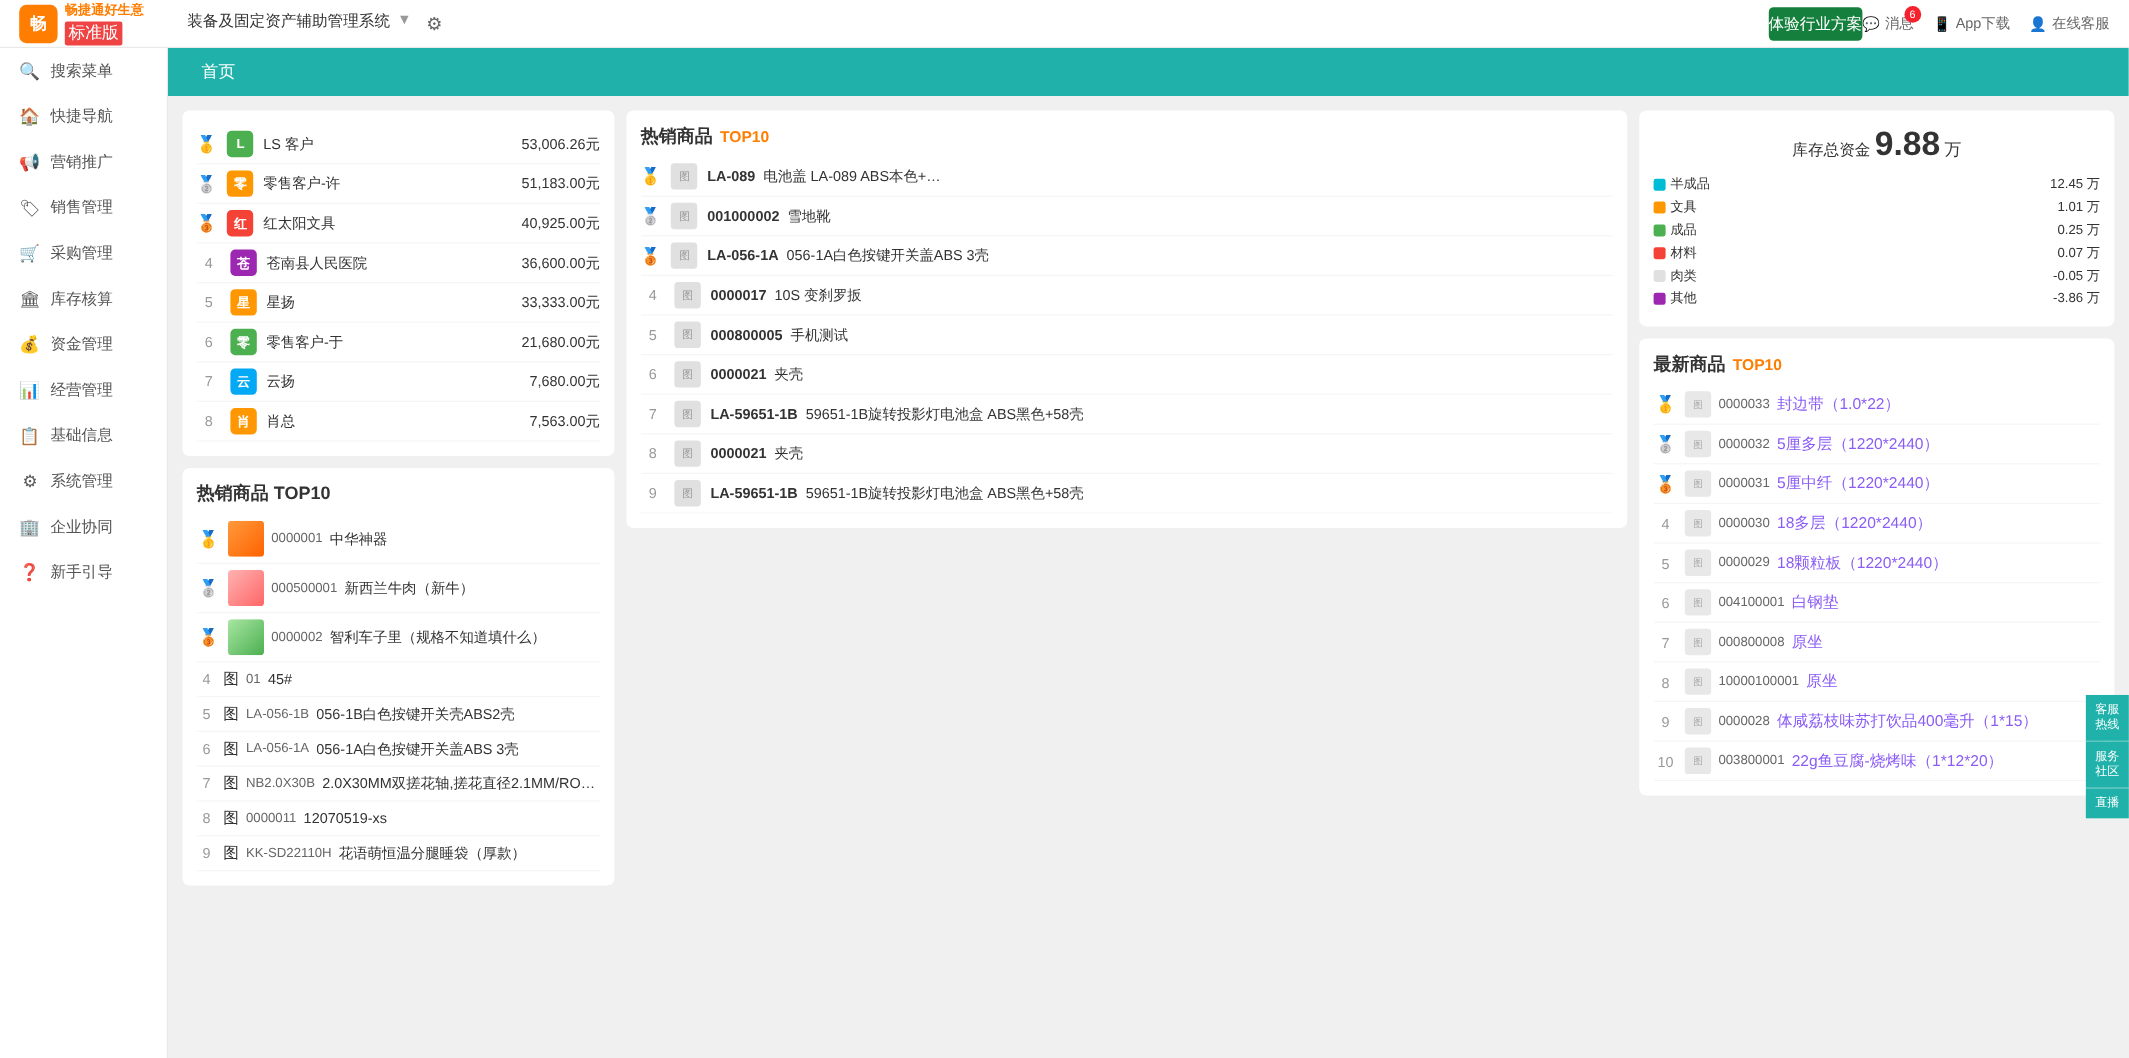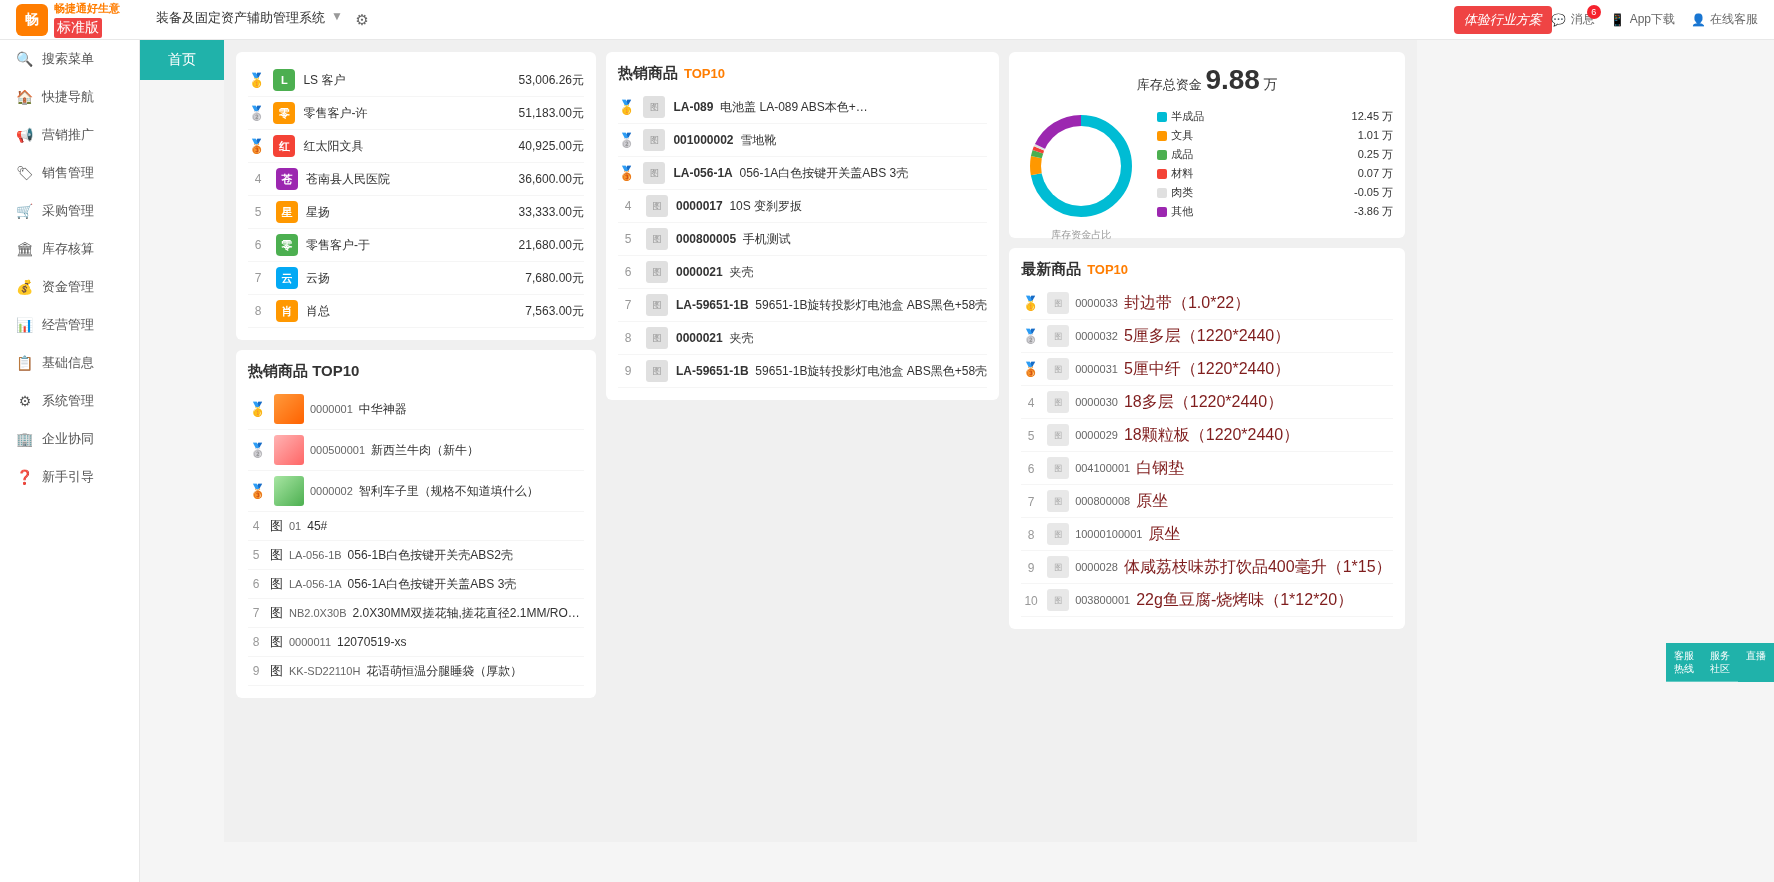--- a/index.html
+++ b/index.html
@@ -7,32 +7,32 @@
 
     
     .topbar { display: flex; align-items: center; height: 40px; background: #fff; border-bottom: 1px solid #e8e8e8; padding: 0 16px; position: fixed; top: 0; left: 0; right: 0; z-index: 100; }
     .topbar-logo { display: flex; align-items: center; width: 140px; }
     .topbar-logo-icon { width: 32px; height: 32px; background: #ff7d00; border-radius: 6px; display: flex; align-items: center; justify-content: center; color: #fff; font-size: 14px; font-weight: bold; margin-right: 6px; }
     .topbar-logo-badge { background: #ef4444; color: #fff; font-size: 14px; padding: 1px 3px; border-radius: 2px; margin-top: 2px; display: inline-block; }
     .topbar-system { display: flex; align-items: flex-start; flex: 1; }
     .topbar-system-name { font-size: 13px; color: #333; margin-right: 6px; }
     .topbar-system-arrow { color: #999; font-size: 12px; margin-right: 8px; }
     .topbar-system-gear { width: 22px; height: 22px; display: flex; align-items: center; justify-content: center; color: #666; font-size: 15px; cursor: pointer; }
-    .topbar-trial-btn { background: #ef4444; color: #fff; border: none; border-radius: 4px; padding: 5px 10px; font-size: 13px; cursor: pointer; font-style: italic; }
+    .topbar-trial-btn { background: #15803d; color: #fff; border: none; border-radius: 4px; padding: 5px 0; font-size: 13px; cursor: pointer; }
     .topbar-actions { display: flex; align-items: center; gap: 16px; margin-left: auto; }
     .topbar-action { display: flex; align-items: center; gap: 4px; color: #666; font-size: 12px; cursor: pointer; position: relative; }
     .topbar-badge { background: #f5222d; color: #fff; font-size: 9px; width: 14px; height: 14px; border-radius: 50%; display: flex; align-items: center; justify-content: center; position: absolute; top: -6px; right: -6px; }
 
     
     .sidebar { position: fixed; left: 0; top: 40px; bottom: 0; width: 140px; background: #fff; border-right: 1px solid #e8e8e8; overflow-y: auto; z-index: 90; }
     .sidebar-item { display: flex; align-items: center; padding: 10px 16px; cursor: pointer; color: #555; font-size: 13px; gap: 8px; }
     .sidebar-item-icon { width: 18px; height: 18px; display: flex; align-items: center; justify-content: center; font-size: 14px; }
 
     
-    .main { margin-left: 140px; margin-top: 40px; padding: 0; display: flex; flex-direction: row; }
+    .main { margin-left: 140px; margin-top: 40px; padding: 0; display: flex; flex-direction: column; }
     .breadcrumb-bar { background: #20b2aa; height: 40px; display: flex; align-items: center; padding: 0 16px; }
     .breadcrumb-tab { color: #fff; font-size: 14px; font-weight: 500; padding: 0 12px; }
 
     .content-area { display: flex; gap: 0; padding: 12px; background: #f0f0f0; min-height: calc(882px - 80px); }
 
     
     .left-col { display: flex; flex-direction: column; gap: 10px; width: 360px; flex-shrink: 0; }
 
     
     .mid-col { flex: 1; display: flex; flex-direction: column; gap: 10px; margin: 0 10px; }
@@ -79,27 +79,27 @@
     .legend-name { flex: 1; color: #333; }
     .legend-val { color: #333; font-size: 11px; }
 
     
     .new-item { display: flex; align-items: center; padding: 5px 0; border-bottom: 1px solid #f5f5f5; gap: 6px; }
     .new-rank { width: 20px; text-align: center; }
     .new-rank-medal { font-size: 14px; }
     .new-rank-num { font-size: 12px; color: #999; }
     .new-img-placeholder { width: 22px; height: 22px; background: #e8e8e8; border-radius: 3px; flex-shrink: 0; display: flex; align-items: center; justify-content: center; font-size: 8px; color: #aaa; }
     .new-code { font-size: 11px; color: #666; }
-    .new-name { font-size: 16px; color: #7f1d1d; flex: 1; }
+    .new-name { font-size: 13px; color: #8b5cf6; flex: 1; }
 
     
     .cust-rank-section { background: #fff; border-radius: 6px; padding: 12px; }
 
     
-    .float-panel { position: fixed; right: 0; bottom: 200px; display: flex; flex-direction: row; z-index: 200; }
+    .float-panel { position: fixed; right: 0; bottom: 200px; display: flex; flex-direction: column; z-index: 200; }
     .float-btn { background: #20b2aa; color: #fff; width: 36px; padding: 6px 4px; text-align: center; font-size: 10px; cursor: pointer; border-bottom: 1px solid rgba(255,255,255,0.3); line-height: 1.3; }
     .float-btn:last-child { border-bottom: none; }
 
     .section-header { display: flex; align-items: center; margin-bottom: 8px; }
     .section-title { font-size: 15px; font-weight: 600; color: #333; }
     .section-subtitle { font-size: 13px; color: #ff7d00; font-weight: 600; margin-left: 6px; }
 
     .scroll-mid { overflow-y: auto; max-height: 360px; }
     .scroll-right { overflow-y: auto; max-height: 400px; }
   </style>
@@ -377,33 +377,20 @@
 
     <div class="right-col">
 
       <div class="card">
         <div class="inventory-total">
           <span class="inventory-total-label">库存总资金</span>
           <span class="inventory-total-value" style="font-size:28px;font-weight:bold;color:#333;">9.88</span>
           <span class="inventory-total-unit">万</span>
         </div>
         <div class="donut-section">
-          <div class="donut-container">
-            <svg width="120" height="120" viewBox="0 0 120 120">
-
-              <circle cx="60" cy="60" r="40" fill="none" stroke="#00bcd4" stroke-width="22" stroke-dasharray="181 251.3" stroke-dashoffset="0" transform="rotate(-90 60 60)"></circle>
-              <circle cx="60" cy="60" r="40" fill="none" stroke="#ff9800" stroke-width="22" stroke-dasharray="15 251.3" stroke-dashoffset="-181" transform="rotate(-90 60 60)"></circle>
-              <circle cx="60" cy="60" r="40" fill="none" stroke="#4caf50" stroke-width="22" stroke-dasharray="5 251.3" stroke-dashoffset="-196" transform="rotate(-90 60 60)"></circle>
-              <circle cx="60" cy="60" r="40" fill="none" stroke="#f44336" stroke-width="22" stroke-dasharray="3 251.3" stroke-dashoffset="-201" transform="rotate(-90 60 60)"></circle>
-              <circle cx="60" cy="60" r="40" fill="none" stroke="#e0e0e0" stroke-width="22" stroke-dasharray="2 251.3" stroke-dashoffset="-204" transform="rotate(-90 60 60)"></circle>
-              <circle cx="60" cy="60" r="40" fill="none" stroke="#9c27b0" stroke-width="22" stroke-dasharray="47 251.3" stroke-dashoffset="-206" transform="rotate(-90 60 60)"></circle>
-              <circle cx="60" cy="60" r="40" fill="#fff" stroke="none" r2="28"></circle>
-            </svg>
-            <div class="donut-label-center">库存资金占比</div>
-          </div>
           <div class="legend">
             <div class="legend-item">
               <span class="legend-dot" style="background:#00bcd4;"></span>
               <span class="legend-name">半成品</span>
               <span class="legend-val">12.45 万</span>
             </div>
             <div class="legend-item">
               <span class="legend-dot" style="background:#ff9800;"></span>
               <span class="legend-name">文具</span>
               <span class="legend-val">1.01 万</span>

